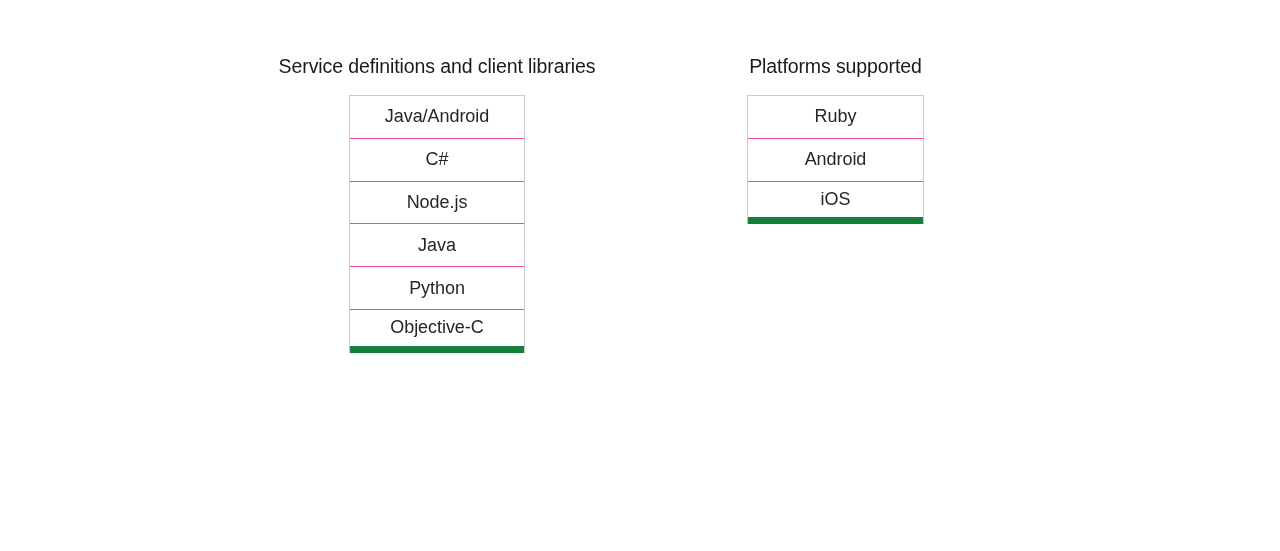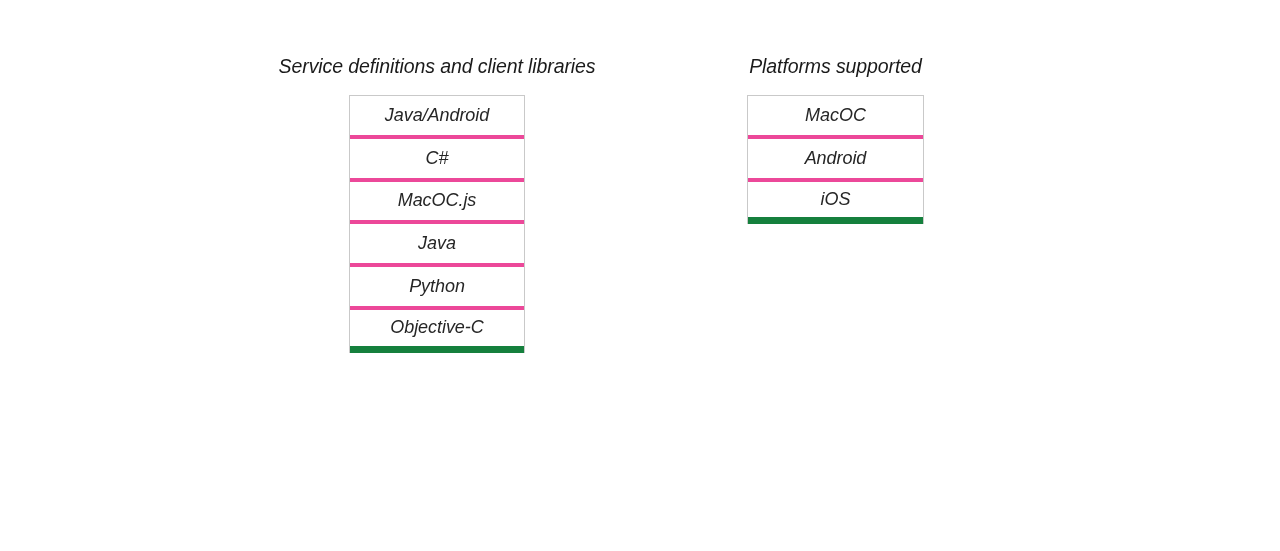--- a/index.html
+++ b/index.html
@@ -13,21 +13,20 @@
     background: #ffffff;
     font-family: "Liberation Sans", "DejaVu Sans", sans-serif;
     overflow: hidden;
     position: relative;
   }
 
   #canvas {
     position: relative;
     width: 1032px;
     height: 551px;
-    font-style: italic;
   }
 
   
   .column {
     position: absolute;
     top: 0;
   }
   .column.left  { left: 349px; width: 176px; }
   .column.right { left: 747px; width: 177px; }
 
@@ -52,21 +51,21 @@
     left: 0;
     width: 100%;
     box-sizing: border-box;
     border: 1px solid #c9c9c9;
     border-bottom: none;
     background: #ffffff;
   }
   .cell {
     height: 42.8px;
     box-sizing: border-box;
-    border-bottom: 4px solid #ec4899;
+    border-bottom: 1px solid #ec4899;
     display: flex;
     align-items: center;
     justify-content: center;
     font-size: 18px;
     font-weight: 400;
     color: #262626;
     letter-spacing: -0.05px;
     white-space: nowrap;
   }
   .cell:last-child {
@@ -76,29 +75,29 @@
 </head>
 <body>
 
 <div id="canvas">
 
   <div class="column left">
     <div class="col-title">Service definitions and client libraries</div>
     <div class="table">
       <div class="cell">Java/Android</div>
       <div class="cell">C#</div>
-      <div class="cell">MacOC.js</div>
+      <div class="cell">Node.js</div>
       <div class="cell">Java</div>
       <div class="cell">Python</div>
       <div class="cell">Objective-C</div>
     </div>
   </div>
 
   <div class="column right">
     <div class="col-title">Platforms supported</div>
     <div class="table">
-      <div class="cell">MacOC</div>
+      <div class="cell">Ruby</div>
       <div class="cell">Android</div>
       <div class="cell">iOS</div>
     </div>
   </div>
 
 </div>
 
 </body></html>

